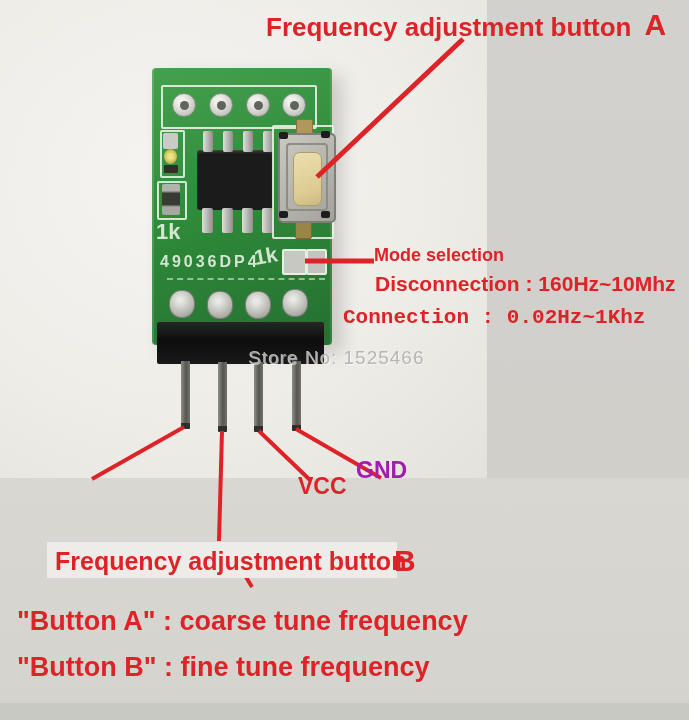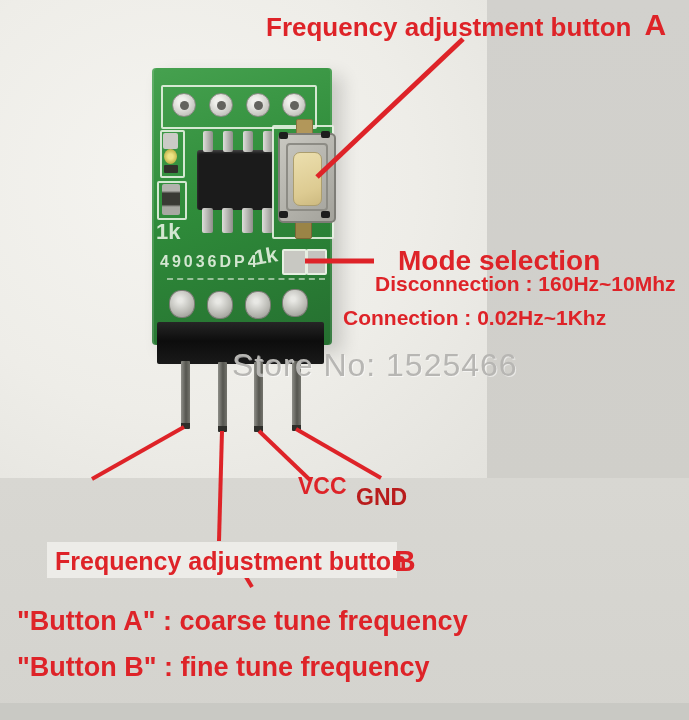--- a/index.html
+++ b/index.html
@@ -62,32 +62,32 @@
   #header{left:157px;top:322px;width:167px;height:42px;border-radius:2px;
     background:linear-gradient(180deg,#262626 0%,#0d0d0d 45%,#191919 100%);}
   .pin{width:9px;background:linear-gradient(90deg,#8f8f89,#55554f 55%,#74746d);
     border-bottom:6px solid #2e2e2a;border-radius:1px;}
 
   
   #lines{position:absolute;left:0;top:0;width:689px;height:720px;pointer-events:none;}
   .lbl{position:absolute;font-weight:bold;white-space:nowrap;color:var(--red);}
   #freq-a{left:266px;top:12px;font-size:26px;display:flex;gap:13px;}
   #freq-a .letter{font-size:30px;margin-top:-4px;}
-  #mode-title{left:374px;top:245px;font-size:28px;margin-left:24px;}
+  #mode-title{left:374px;top:245px;font-size:18px;}
   #mode-l1{left:343px;top:272px;font-size:21px;margin-left:32px;}
-  #mode-l2{left:343px;top:306px;font-size:21px;}
+  #mode-l2{left:343px;top:306px;font-size:21px;font-family:Liberation Mono, monospace;}
   #signal{left:21px;top:483px;font-size:20px;color:var(--purple);}
   #vcc{left:298px;top:473px;font-size:23px;}
-  #gnd{left:356px;top:484px;font-size:23px;color:#b91c1c;}
+  #gnd{left:356px;top:457px;font-size:23px;color:#a21caf;}
   #b-box{left:47px;top:542px;width:350px;height:36px;background:#edece8;}
   #freq-b-text{left:55px;top:547px;font-size:25px;}
   #freq-b-letter{left:394px;top:544px;font-size:30px;}
   #note-a{left:17px;top:606px;font-size:27px;}
   #note-b{left:17px;top:652px;font-size:27px;}
-  #watermark{position:absolute;left:232px;top:347px;font-size:32px;color:#b7b6b3;
+  #watermark{position:absolute;left:248px;top:347px;font-size:19px;color:#b7b6b3;
     letter-spacing:1px;text-shadow:1px 1px 0 rgba(255,255,255,.55);white-space:nowrap;}
 </style>
 </head>
 <body>
 
 <div id="stage">
 
   <div id="bg-main"></div>
   <div id="bg-right"></div>
   <div id="bg-lower"></div>

